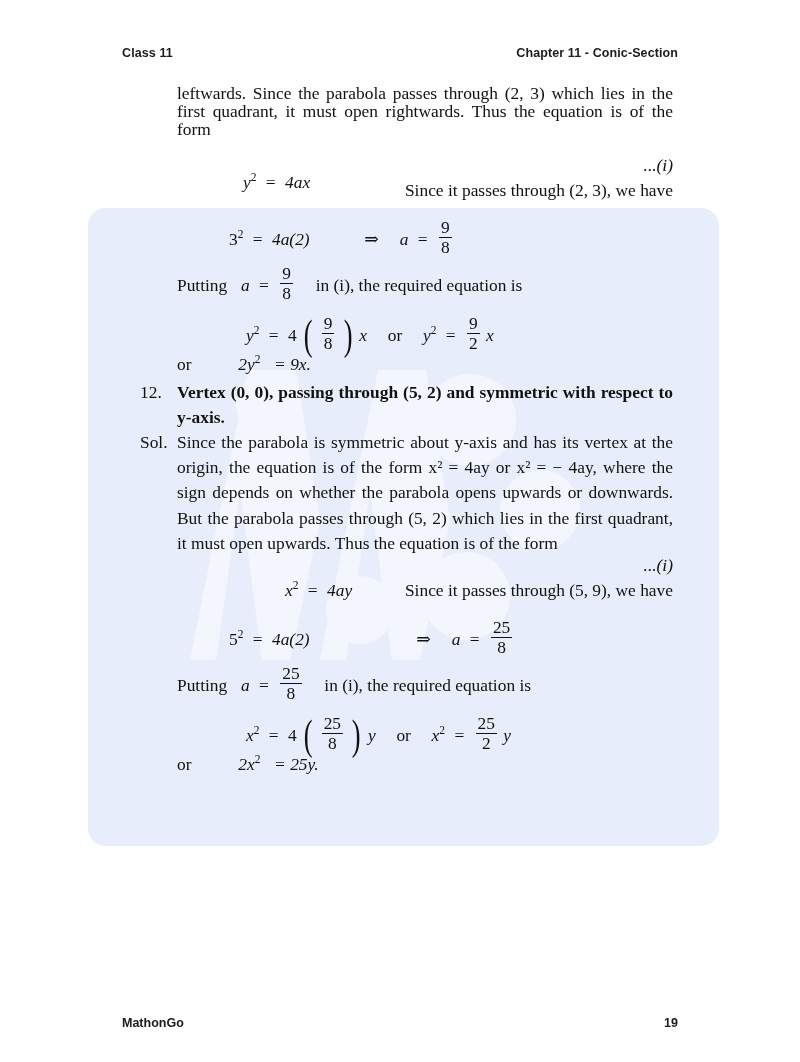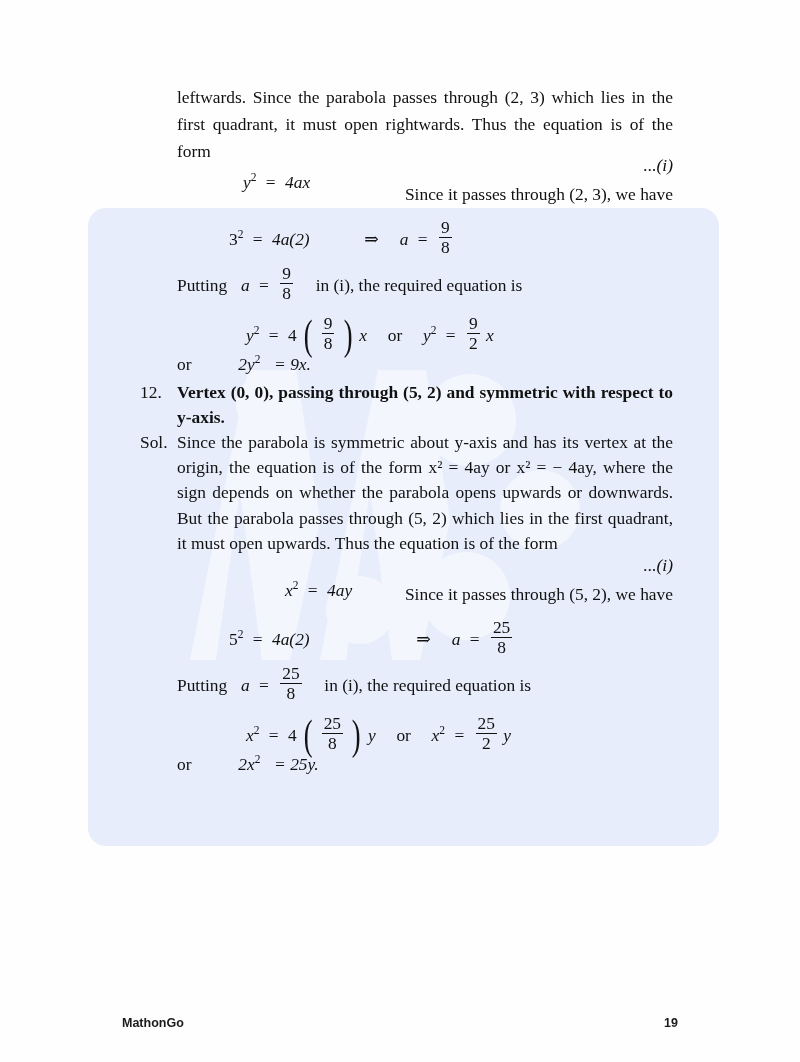--- a/index.html
+++ b/index.html
@@ -90,21 +90,21 @@
     top: 0;
     right: 0;
     z-index: 4;
   }
 
   .tcol {
     position: absolute;
     left: 177px;
     width: 496px;
     font-size: 17.4px;
-    line-height: 27px;
+    line-height: 18px;
     text-align: justify;
     text-justify: inter-word;
   }
   .tcol.nojust { text-align: right; }
 
   .para-hang {
     position: absolute;
     left: 139px;
     width: 534px;
     font-size: 17.4px;
@@ -177,20 +177,24 @@
   .sp-s  { display: inline-block; width: 5px; }
   .sp-m  { display: inline-block; width: 12px; }
   .sp-l  { display: inline-block; width: 26px; }
   .sp-xl { display: inline-block; width: 46px; }
 </style>
 </head>
 <body>
 
 <div class="page">
 
+  <div class="running-head">
+    <span>Class 11</span>
+    <span>Chapter 11 - Conic-Section</span>
+  </div>
 
   <div class="highlight-box"></div>
 
   <div class="watermark">
     <svg viewBox="0 0 430 310" width="430" height="310" aria-hidden="true">
       <g fill="#ffffff">
         <path d="M20 300 L78 10 L126 10 L150 160 L120 300 L92 300 L70 130 L46 300 Z"></path>
         <path d="M150 300 L208 10 L256 10 L280 160 L250 300 L222 300 L200 130 L176 300 Z"></path>
         <circle cx="300" cy="60" r="46"></circle>
         <circle cx="370" cy="150" r="40"></circle>
@@ -283,21 +287,21 @@
       <div class="hangbody">Since the parabola is symmetric about y-axis and has its vertex at the origin, the equation is of the form x² = 4ay or x² = − 4ay, where the sign depends on whether the parabola opens upwards or downwards. But the parabola passes through (5, 2) which lies in the first quadrant, it must open upwards. Thus the equation is of the form</div>
     </div>
 
     <div class="eqline" style="left:243px; top:578px;margin-left:42px;">
       <span class="mi">x</span><sup class="expn">2</sup>
       <span class="sp-s"></span>=<span class="sp-s"></span>
       <span class="mi">4ay</span>
     </div>
     <div class="eqtag" style="top:555px;">...(i)</div>
 
-    <div class="tcol nojust" style="top:581px;">Since it passes through (5, 2), we have</div>
+    <div class="tcol nojust" style="top:581px;">Since it passes through (5, 9), we have</div>
 
     <div class="eqline" style="left:229px; top:622px;">
       <span>5</span><sup class="expn">2</sup>
       <span class="sp-s"></span>=<span class="sp-s"></span>
       <span class="mi"><span>4a(2)</span></span>
       <span class="sp-xl"></span><span class="sp-l"></span><span class="sp-l"></span>
       <span>⇒</span>
       <span class="sp-m"></span>
       <span class="mi">a</span>
       <span class="sp-s"></span>=<span class="sp-s"></span>

